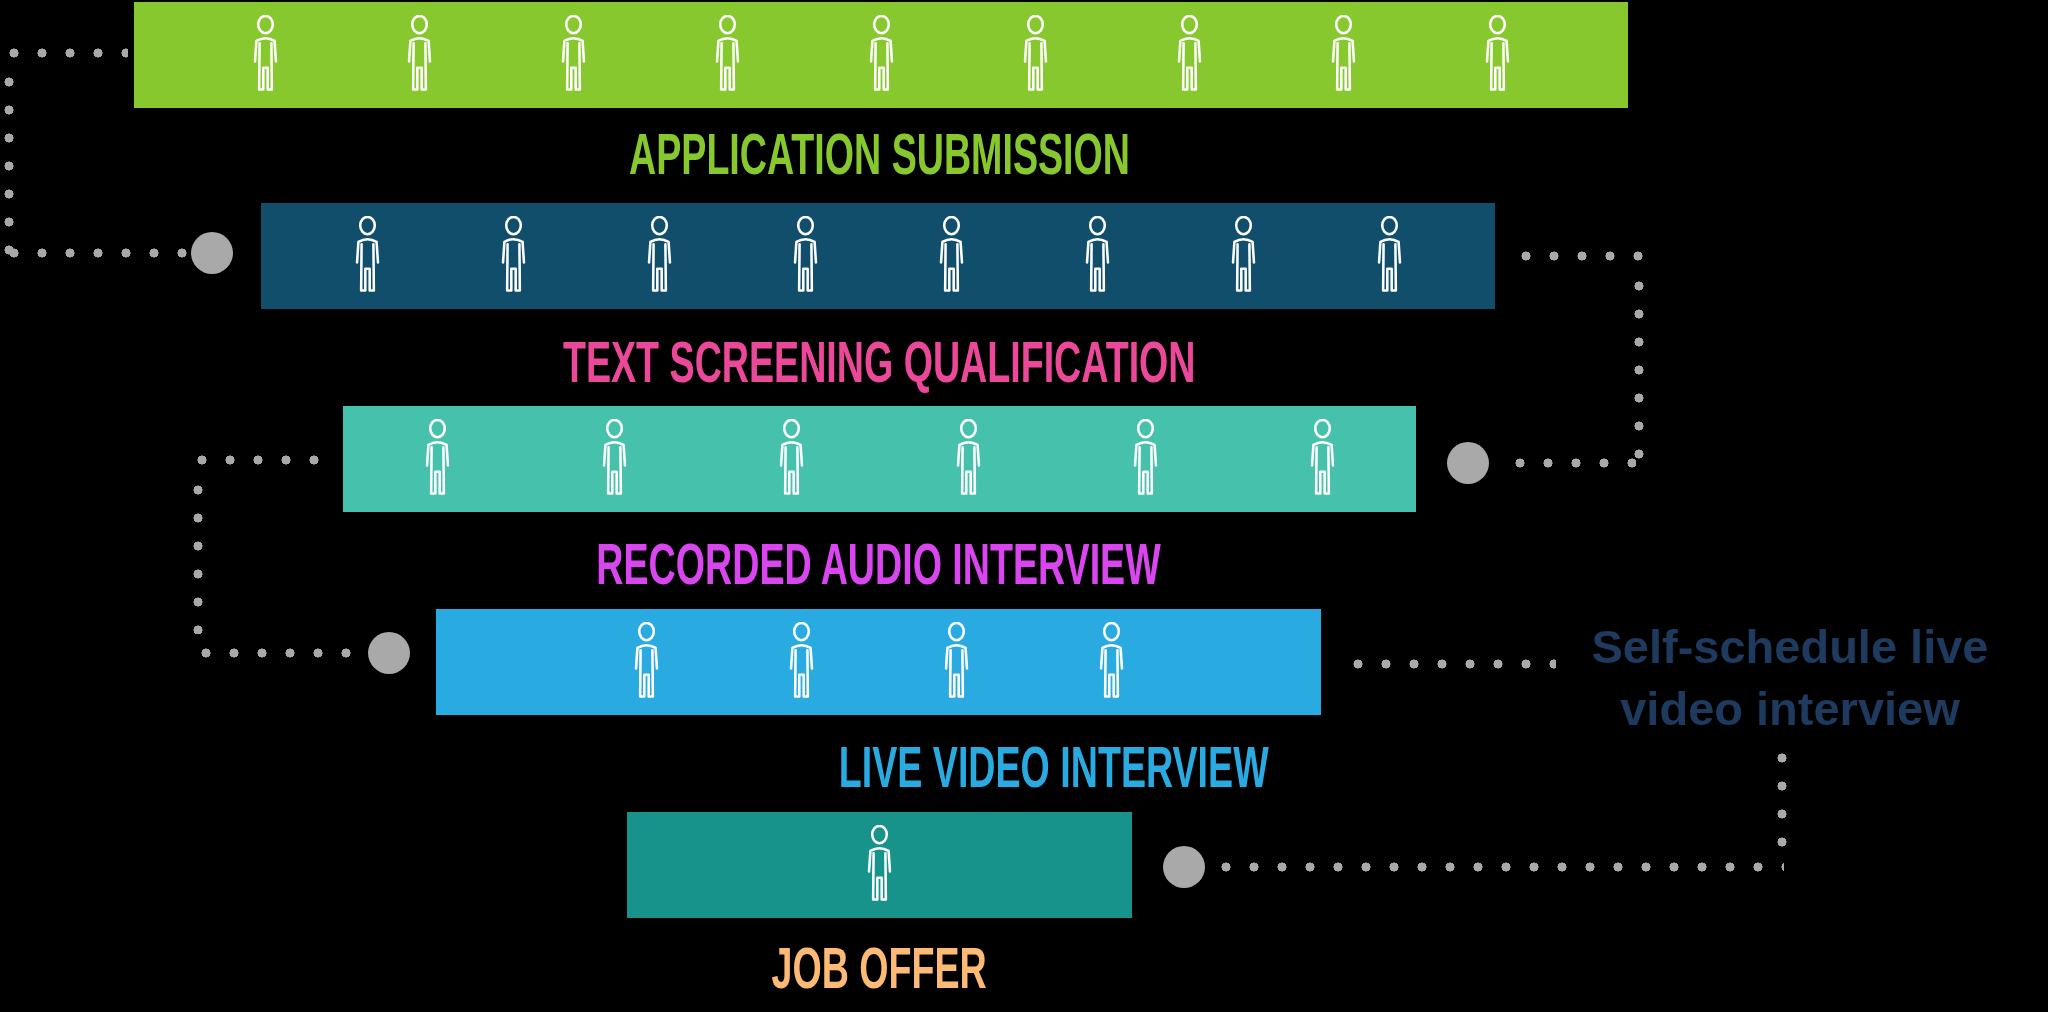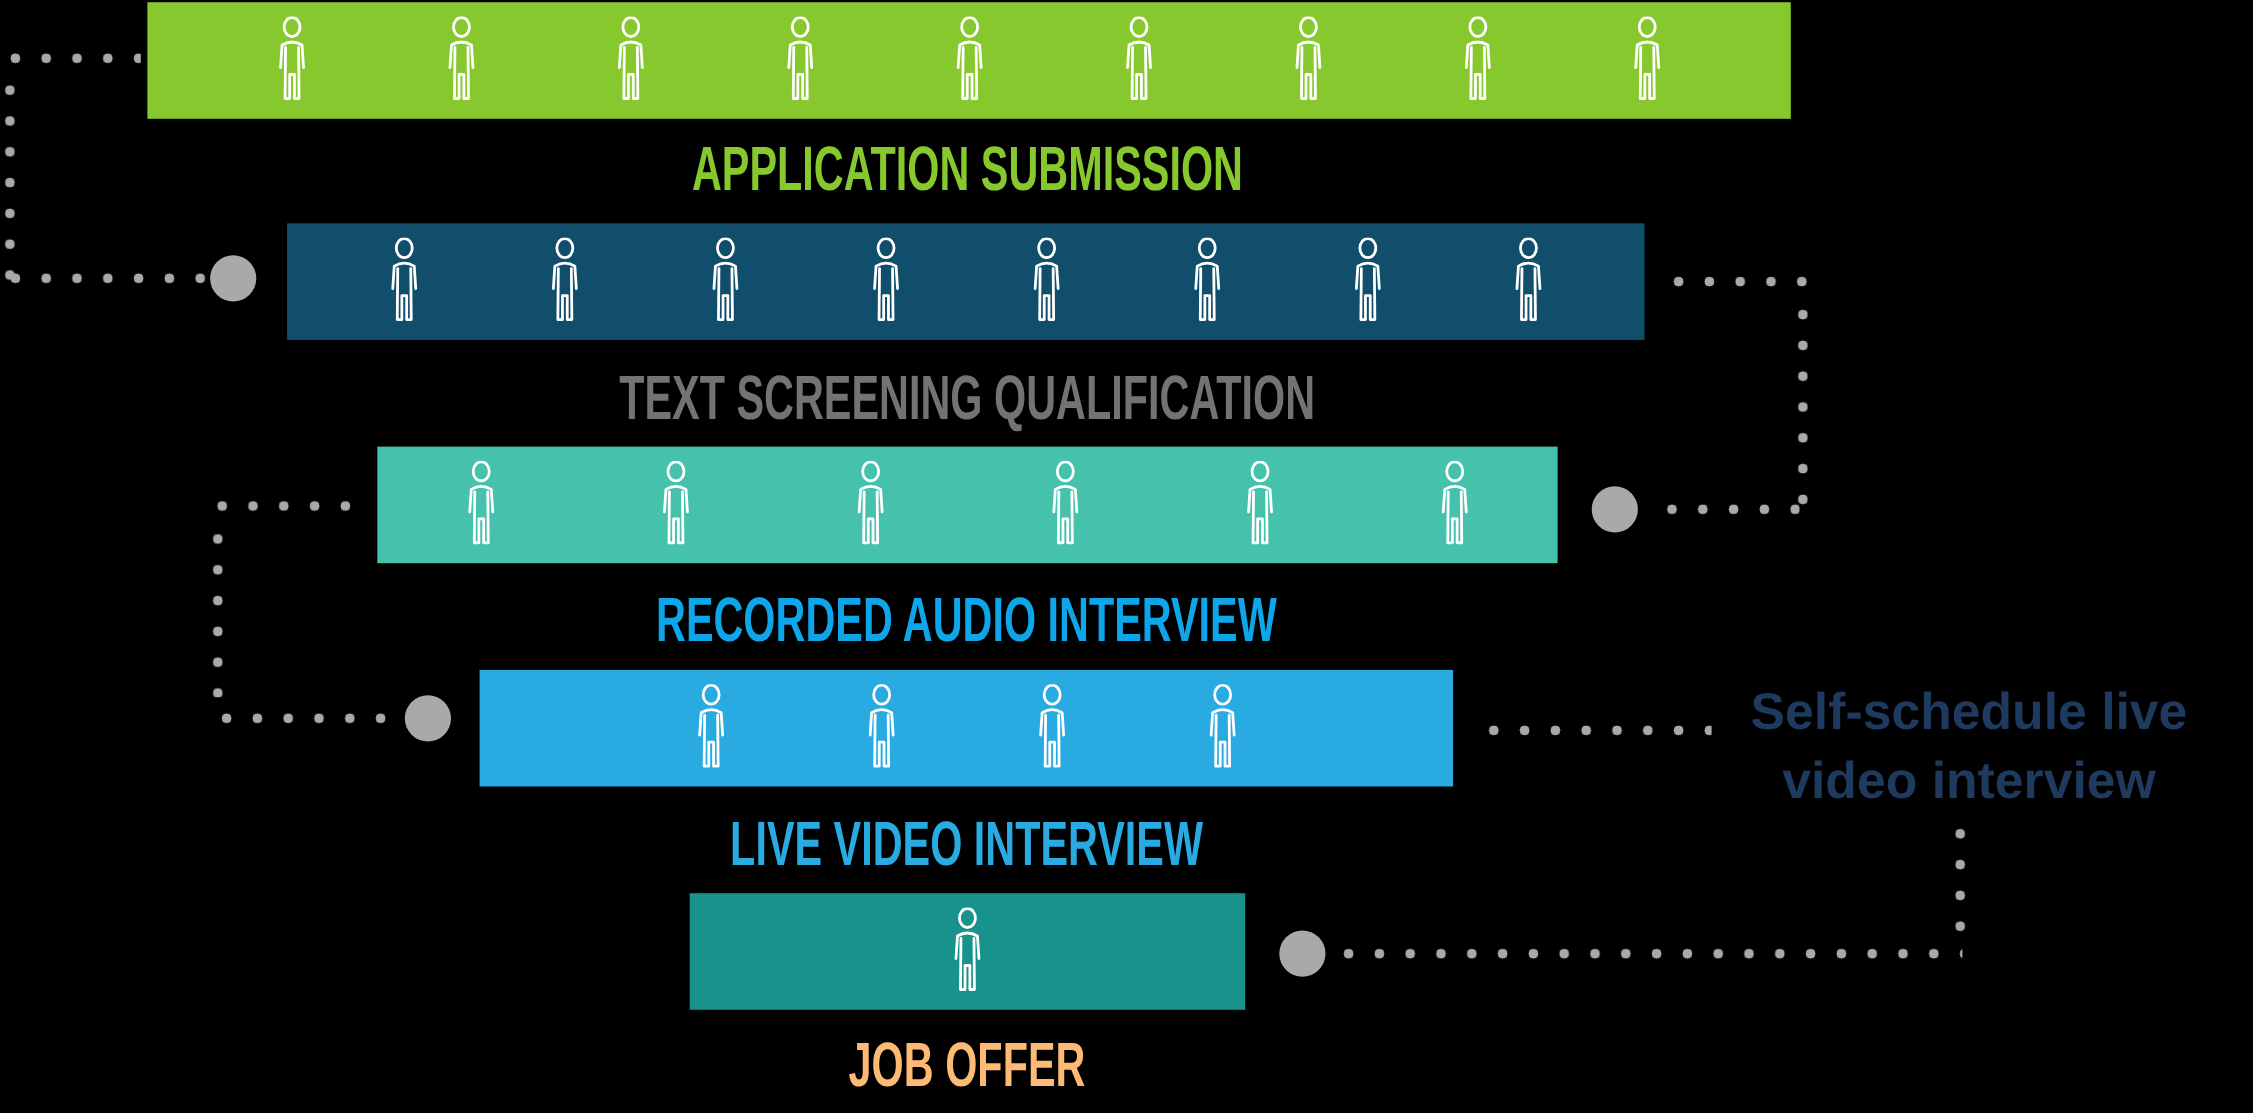--- a/index.html
+++ b/index.html
@@ -13,21 +13,21 @@
   .b1{left:134px;top:2px;width:1494px;}   .b1 .icons{gap:117px;}
   .b2{left:261px;top:203px;width:1234px;} .b2 .icons{gap:109px;}
   .b3{left:343px;top:406px;width:1073px;} .b3 .icons{gap:140px;}
   .b4{left:436px;top:609px;width:885px;}  .b4 .icons{gap:118px;}
   .b5{left:627px;top:812px;width:505px;}
   .stage-label{
     position:absolute;left:379px;width:1000px;text-align:center;
     font-weight:bold;font-size:57px;line-height:60px;white-space:nowrap;
   }
   .stage-label>span{display:inline-block;transform:scaleX(0.66);transform-origin:50% 50%;}
-  .l1{top:124px;} .l2{top:332px;} .l3{top:534px;} .l4{top:737px;} .l5{top:938px;}
+  .l1{top:124px;} .l2{top:332px;} .l3{top:534px;} .l4{top:737px;text-align:right;} .l5{top:938px;}
   .dots-h{position:absolute;height:10px;background-image:radial-gradient(circle 4.6px at center,var(--dot) 97%,transparent 100%);background-size:28px 10px;background-repeat:repeat-x;background-position:left center;}
   .dots-v{position:absolute;width:10px;background-image:radial-gradient(circle 4.6px at center,var(--dot) 97%,transparent 100%);background-size:10px 28px;background-repeat:repeat-y;background-position:center top;}
   .node{position:absolute;width:42px;height:42px;border-radius:50%;background:var(--dot);}
   .annotation{
     position:absolute;left:1530px;top:616px;width:520px;text-align:center;
     font-weight:bold;font-size:47px;line-height:62px;
   }
   .person{display:block;}
 </style>
 </head>
@@ -213,22 +213,22 @@
       <div class="icons">
   <svg class="person" viewBox="0 0 40 88" width="37" height="80" aria-hidden="true">
     <ellipse cx="20" cy="10.5" rx="8" ry="9.5" fill="none" stroke="#fff" stroke-width="2.8"></ellipse>
     <path d="M8.5 51 L10 28.5 Q20 22.5 30 28.5 L31.5 51" fill="none" stroke="#fff" stroke-width="2.8" stroke-linejoin="round" stroke-linecap="round"></path>
     <path d="M13.5 31 L13 82 L17.6 82 L17.6 58 L22.4 58 L22.4 82 L27 82 L26.5 31" fill="none" stroke="#fff" stroke-width="2.8" stroke-linejoin="round" stroke-linecap="round"></path>
   </svg>
 </div>
     </div>
 
   <div class="stage-label l1" style="color: rgb(135, 200, 47);"><span>APPLICATION SUBMISSION</span></div>
-  <div class="stage-label l2" style="color: #737373;"><span>TEXT SCREENING QUALIFICATION</span></div>
-  <div class="stage-label l3" style="color: #0ea5e9;"><span>RECORDED AUDIO INTERVIEW</span></div>
+  <div class="stage-label l2" style="color: #ec4899;"><span>TEXT SCREENING QUALIFICATION</span></div>
+  <div class="stage-label l3" style="color: #d946ef;"><span>RECORDED AUDIO INTERVIEW</span></div>
   <div class="stage-label l4" style="color: rgb(41, 171, 226);"><span>LIVE VIDEO INTERVIEW</span></div>
   <div class="stage-label l5" style="color: #fdba74;"><span>JOB OFFER</span></div>
 
   <div class="dots-h" style="left:0;top:48px;width:128px;"></div>
   <div class="dots-v" style="left:4px;top:68px;height:192px;"></div>
   <div class="dots-h" style="left:0;top:248px;width:188px;"></div>
   <div class="node" style="left:191px;top:232px;"></div>
 
   <div class="dots-h" style="left:1512px;top:251px;width:134px;"></div>
   <div class="dots-v" style="left:1634px;top:272px;height:196px;"></div>

